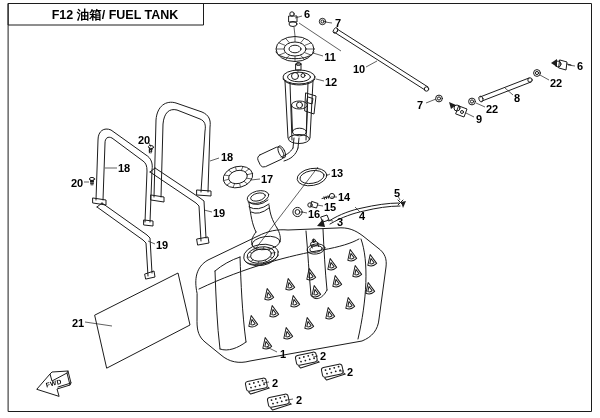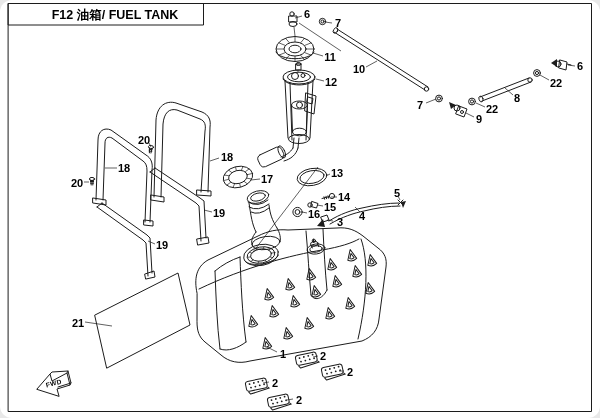--- a/index.html
+++ b/index.html
@@ -1,17 +1,17 @@
 <!DOCTYPE html>
 <html><head>
 <meta charset="utf-8">
 <style>
   html,body{margin:0;padding:0;background:#e8e8e8;}
   #page{position:relative;width:600px;height:418px;background:#ffffff;overflow:hidden;
-        font-family:"Liberation Sans", sans-serif;border-radius:12px;}
+        font-family:"Liberation Sans", sans-serif;}
   svg{position:absolute;top:0;left:0;}
   svg *{vector-effect:non-scaling-stroke;}
   .ln{stroke:#1c1c1c;stroke-width:1;fill:none;stroke-linecap:round;stroke-linejoin:round;}
   .thin{stroke:#1c1c1c;stroke-width:0.7;fill:none;}
   .fillb{fill:#1c1c1c;stroke:none;}
   .callout{font-family:"Liberation Sans",sans-serif;font-size:11px;font-weight:bold;fill:#000;}
   .titleTxt{font-family:"Liberation Sans",sans-serif;font-size:12.5px;font-weight:bold;fill:#000;}
   .fwdTxt{font-family:"Liberation Sans",sans-serif;font-size:6.5px;font-weight:bold;fill:#000;letter-spacing:0.5px;}
 </style>
 </head>

